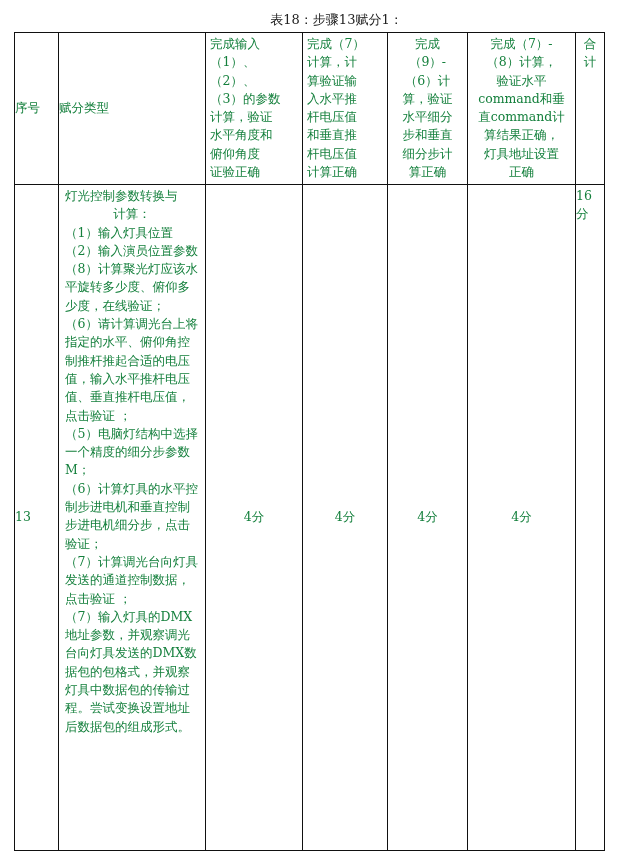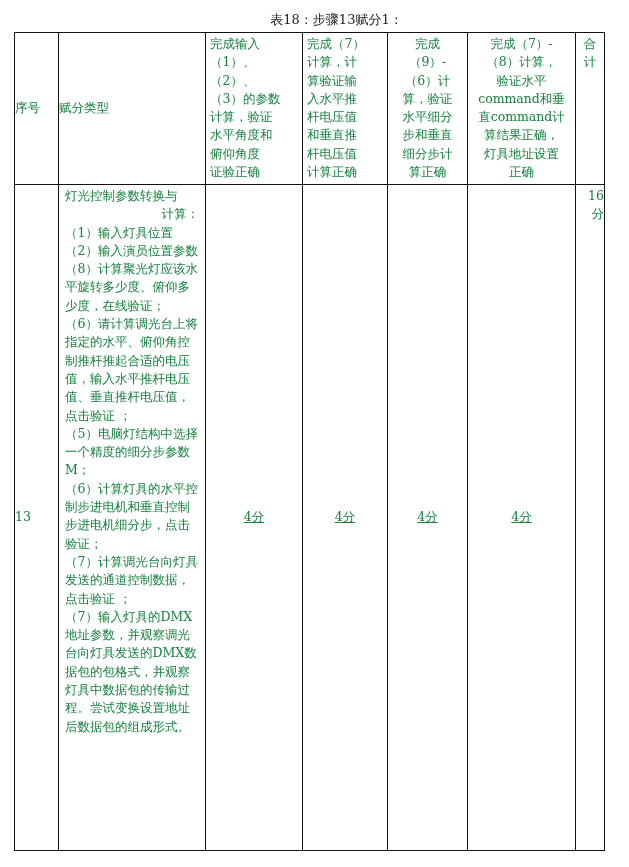--- a/index.html
+++ b/index.html
@@ -25,24 +25,24 @@
     padding: 0;
     color: #15803d;
   }
   .hdr-row { height: 152px; }
   .body-row { height: 666px; }
   td.c-mid { vertical-align: middle !important; }
   .hdr-cell { text-align: center; padding: 2px 4px 0 4px !important; white-space: pre-line; }
   .hdr-cell.left { text-align: left; }
   .desc { padding: 2px 6px 0 6px !important; }
   .desc .line { display: block; white-space: normal; }
-  .desc .center { text-align: right; }
+  .desc .center { text-align: center; }
   .total-hdr { text-align: center; padding-top: 2px !important; white-space: pre-line; }
-  .total-val { text-align: right; padding-top: 2px !important; white-space: pre-line; }
-  .score { text-align: center; text-decoration: underline; }
+  .total-val { text-align: left; padding-top: 2px !important; white-space: pre-line; }
+  .score { text-align: center; }
 </style>
 </head>
 <body>
 
 <div class="caption">表18：步骤13赋分1：</div>
 
 <table class="grid">
   <colgroup>
     <col style="width:44px">
     <col style="width:147px">

